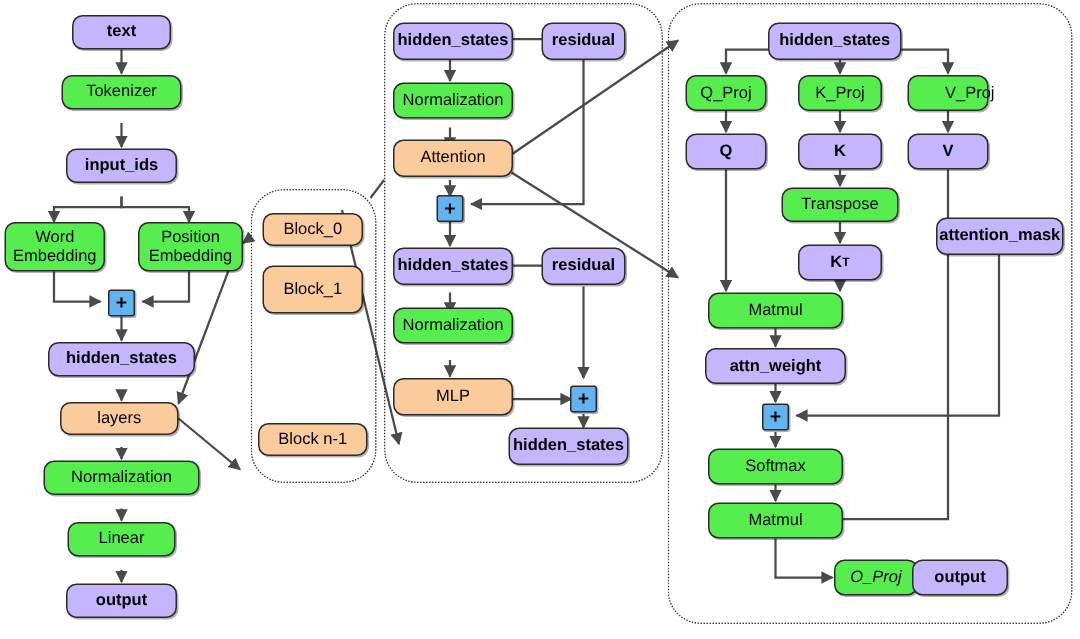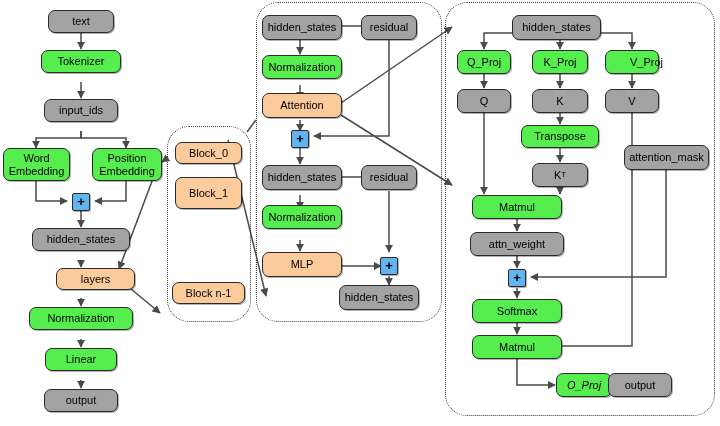--- a/index.html
+++ b/index.html
@@ -14,21 +14,21 @@
     border-radius:7px;
     display:flex;align-items:center;justify-content:center;
     text-align:center;
     font-size:11px;
     line-height:1.12;
     color:#000;
     white-space:pre-line;
     box-shadow:1px 1px 0 rgba(0,0,0,0.30);
     z-index:3;
   }
-  .cyan{background:#a3a3a3;}
+  .cyan{background:#c4b5fd;font-weight:bold;}
   .green{background:#56ee4e;}
   .orange{background:#fbcb9b;}
   .plus{
     background:#62b4f0;
     border-radius:2px;
     font-size:13px;
     font-weight:700;
     box-shadow:1px 1px 0 rgba(0,0,0,0.30);
   }
   .group{
@@ -135,21 +135,21 @@
 
   <div class="node cyan" style="left:48px;top:10px;width:66px;height:23px;">text</div>
   <div class="node green" style="left:41px;top:50px;width:80px;height:23px;">Tokenizer</div>
   <div class="node cyan" style="left:44px;top:99px;width:74px;height:23px;">input_ids</div>
   <div class="node green" style="left:3px;top:148px;width:67px;height:33px;">Word
 Embedding</div>
   <div class="node green" style="left:92px;top:148px;width:70px;height:33px;">Position
 Embedding</div>
   <div class="node plus" style="left:72px;top:193px;width:18px;height:18px;">+</div>
   <div class="node cyan" style="left:32px;top:228px;width:98px;height:23px;">hidden_states</div>
-  <div class="node orange" style="left:40px;top:268px;width:79px;height:22px;margin-left:16px;">layers</div>
+  <div class="node orange" style="left:40px;top:268px;width:79px;height:22px;">layers</div>
   <div class="node green" style="left:29px;top:307px;width:104px;height:23px;">Normalization</div>
   <div class="node green" style="left:45px;top:348px;width:72px;height:23px;">Linear</div>
   <div class="node cyan" style="left:44px;top:389px;width:74px;height:23px;">output</div>
 
   <div class="node orange" style="left:175px;top:142px;width:67px;height:22px;">Block_0</div>
   <div class="node orange" style="left:175px;top:177px;width:67px;height:32px;">Block_1</div>
   <div class="node orange" style="left:172px;top:282px;width:73px;height:22px;">Block n-1</div>
 
   <div class="node cyan" style="left:262px;top:15px;width:80px;height:25px;">hidden_states</div>
   <div class="node cyan" style="left:361px;top:15px;width:56px;height:25px;">residual</div>

